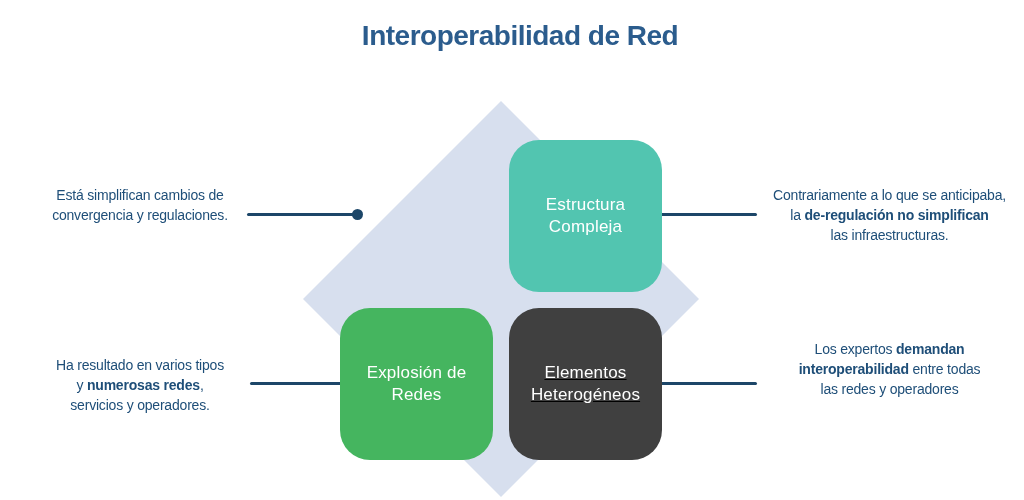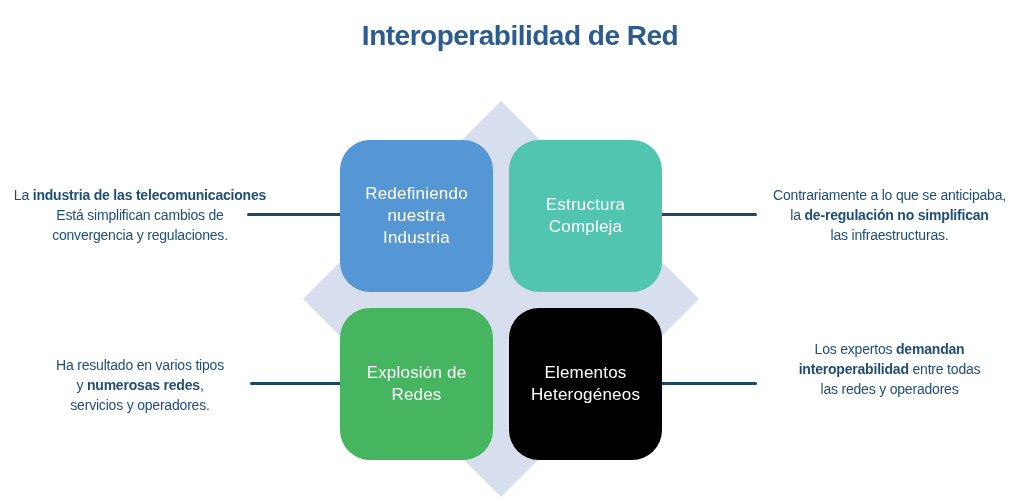--- a/index.html
+++ b/index.html
@@ -60,40 +60,34 @@
   <div class="connector line-tl" style="background-color: rgb(28, 70, 104);"></div>
   <div class="connector line-tr" style="background-color: rgb(28, 70, 104);"></div>
   <div class="connector line-bl" style="background-color: rgb(28, 70, 104);"></div>
   <div class="connector line-br" style="background-color: rgb(28, 70, 104);"></div>
 
   <div class="dot dot-tl" style="background-color: rgb(28, 70, 104);"></div>
   <div class="dot dot-tr" style="background-color: rgb(28, 70, 104);"></div>
   <div class="dot dot-bl" style="background-color: rgb(28, 70, 104);"></div>
   <div class="dot dot-br" style="background-color: rgb(28, 70, 104);"></div>
 
-  <div class="node node-tl" style="background-color: rgb(85, 150, 212);">
-    <span class="node-label">Redefiniendo
-nuestra
-Industria</span>
-  </div>
   <div class="node node-tr" style="background-color: rgb(82, 197, 176);">
     <span class="node-label">Estructura
 Compleja</span>
   </div>
   <div class="node node-bl" style="background-color: rgb(69, 181, 95);">
     <span class="node-label">Explosión de
 Redes</span>
   </div>
-  <div class="node node-br" style="background-color: #000000;">
+  <div class="node node-br" style="background-color: #404040; text-decoration: underline;">
     <span class="node-label">Elementos
 Heterogéneos</span>
   </div>
 
   <div class="annotation ann-tl">
-      <div><span>La </span><strong>industria de las telecomunicaciones</strong></div>
       <div><span>Está simplifican cambios de</span></div>
       <div><span>convergencia y regulaciones.</span></div>
     </div>
   <div class="annotation ann-bl">
       <div><span>Ha resultado en varios tipos</span></div>
       <div><span>y </span><strong>numerosas redes</strong><span>,</span></div>
       <div><span>servicios y operadores.</span></div>
     </div>
   <div class="annotation ann-tr">
       <div><span>Contrariamente a lo que se anticipaba,</span></div>

